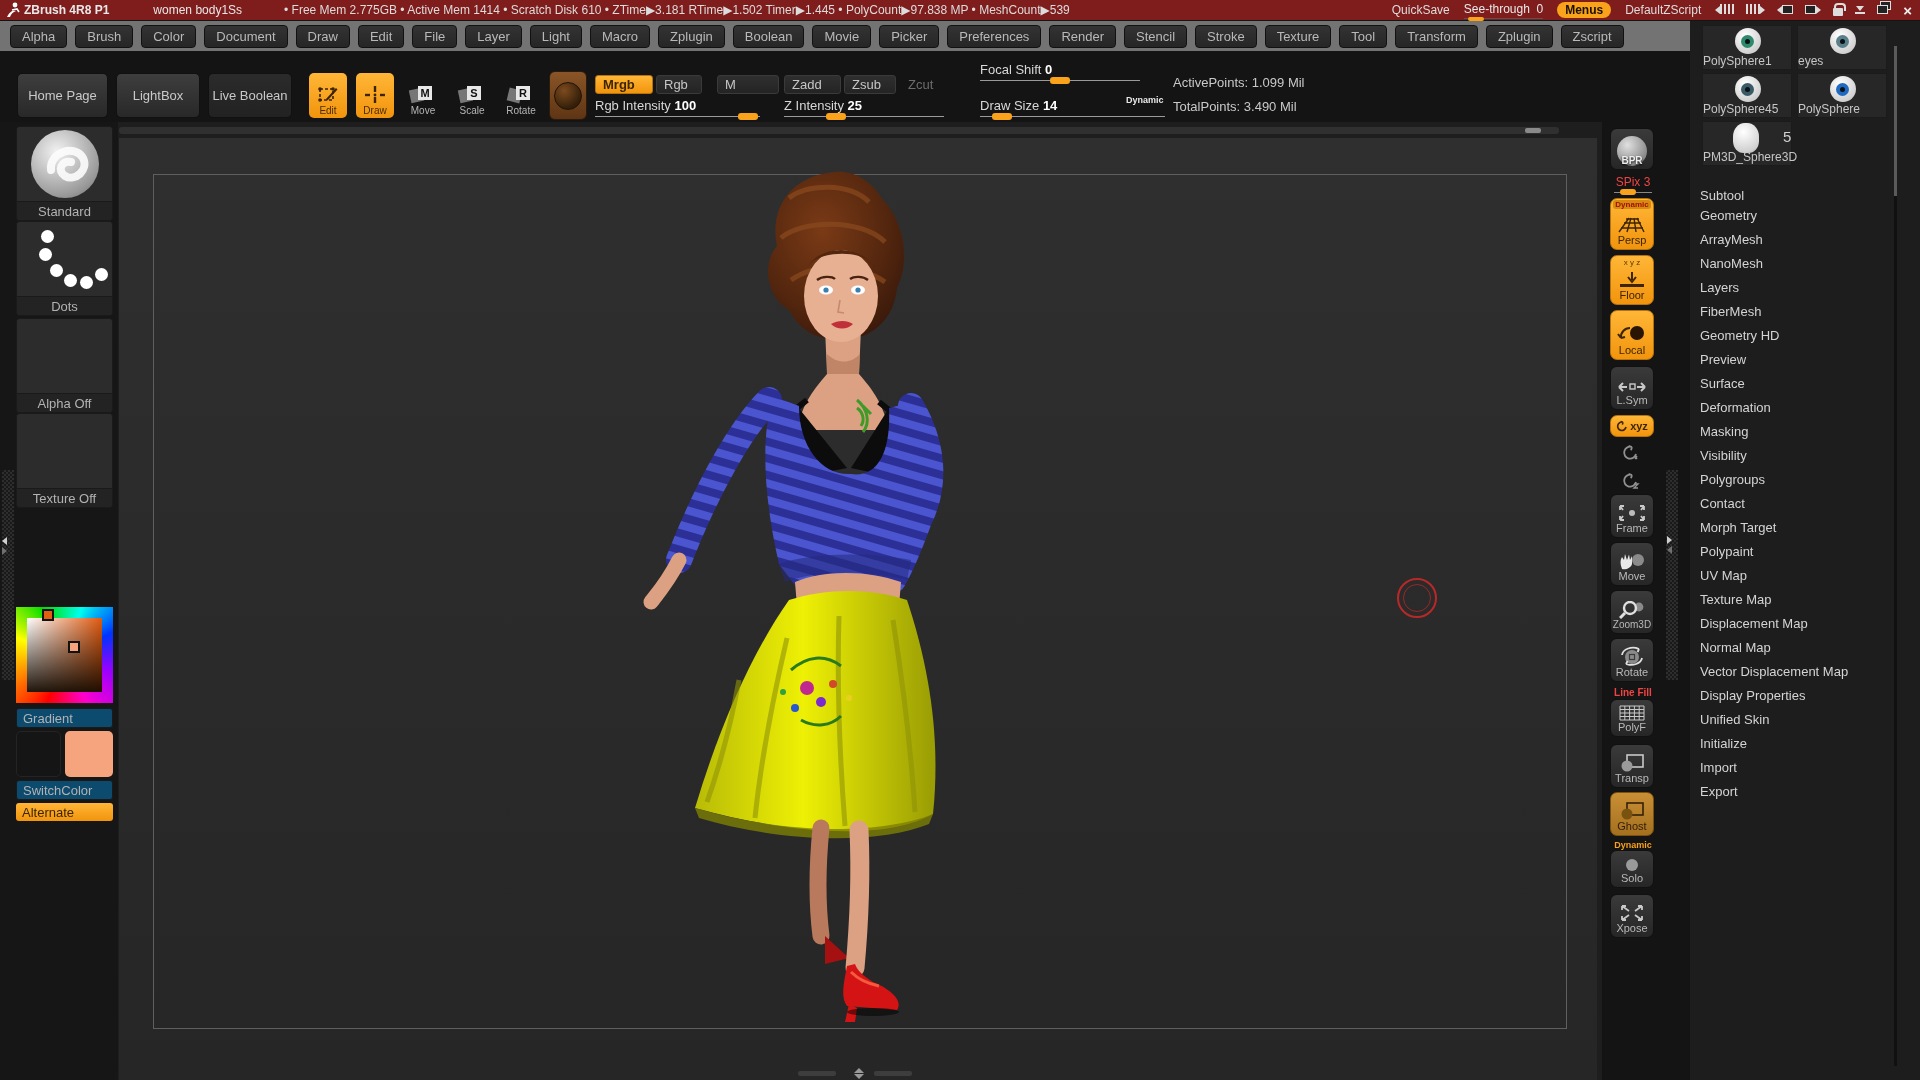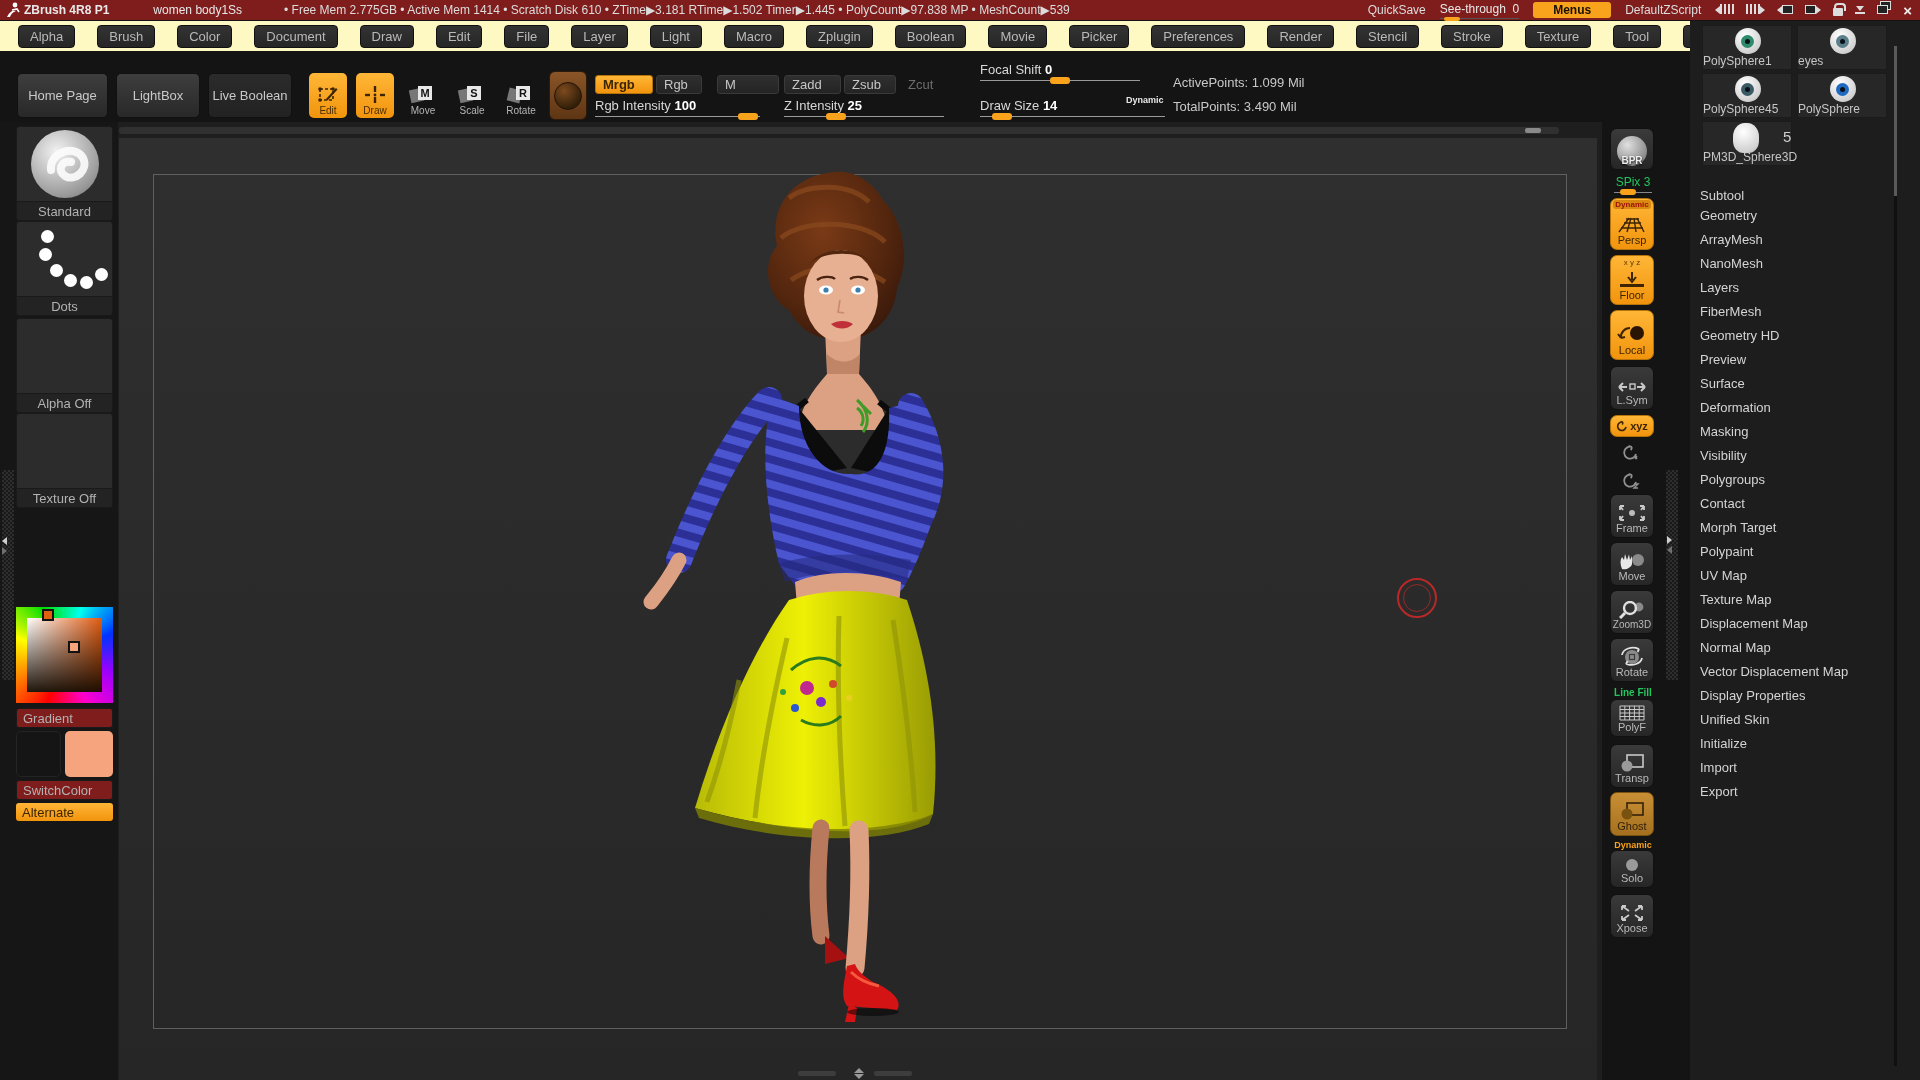--- a/index.html
+++ b/index.html
@@ -11,38 +11,38 @@
   .titlebar { position:absolute; left:0; top:0; width:1920px; height:20px; background:#7f1d1d;
               display:flex; align-items:center; font-size:12px; color:#e8e8e8;gap:26px; }
   .titlebar .app-title { margin-left:24px; font-weight:bold; }
   .titlebar .doc-title { margin-left:18px; }
   .titlebar .stats { margin-left:16px; color:#dcdcdc; }
   .tb-right { position:absolute; right:0; top:0; height:20px; display:flex; align-items:center; gap:14px; }
   .tb-quicksave { color:#ddd; }
   .tb-seethrough { position:relative; padding-bottom:2px; border-bottom:1px solid #555; }
   .tb-seethrough .mini-handle { position:absolute; left:4px; bottom:-3px; width:16px; height:4px;
                                 background:#f9a21b; border-radius:2px; }
-  .tb-menus { background:#f9a21b; color:#1a1000; padding:1px 20px; border-radius:3px; font-weight:bold; }
+  .tb-menus { background:#f9a21b; color:#1a1000; padding:1px 8px; border-radius:8px; font-weight:bold; }
   .tb-icons { display:flex; align-items:center; gap:12px; margin-right:8px; }
   .bars { display:inline-flex; gap:2px; align-items:center; }
   .bars i { display:block; width:2px; height:10px; background:#ddd; }
   .tri-l { width:0; height:0; border-top:4px solid transparent; border-bottom:4px solid transparent; border-right:5px solid #ddd; display:inline-block; }
   .tri-r { width:0; height:0; border-top:4px solid transparent; border-bottom:4px solid transparent; border-left:5px solid #ddd; display:inline-block; }
   .winrect { position:relative; width:11px; height:9px; border:1px solid #ddd; background:#222; display:inline-block; }
   .winrect.back { position:absolute; left:3px; top:-3px; z-index:0; }
   .lock-ic { position:relative; width:10px; height:8px; background:#ddd; border-radius:1px; display:inline-block; margin-top:4px; }
   .lock-ic:before { content:""; position:absolute; left:1px; top:-5px; width:8px; height:6px;
                     border:2px solid #ddd; border-bottom:none; border-radius:4px 4px 0 0; }
   .min-ic { display:inline-block; width:10px; border-bottom:2px solid #ddd; padding-bottom:1px; text-align:center; }
   .min-ic b { display:block; margin:0 auto; width:0; height:0; border-left:4px solid transparent; border-right:4px solid transparent; border-top:5px solid #ddd; }
   .close-ic { color:#eee; font-size:15px; font-weight:bold; line-height:1; }
 
   
-  .menubar { position:absolute; left:0; top:21px; width:1920px; height:30px; background:#fef9c3;
-             display:flex; align-items:center; padding-left:18px; gap:22px; }
+  .menubar { position:absolute; left:0; top:21px; width:1920px; height:30px; background:#737373;
+             display:flex; align-items:center; padding-left:10px; gap:8px; }
   .menu-item { background:linear-gradient(#333,#262626); border:1px solid #111; border-radius:4px;
                color:#b9b9b9; font-size:13px; padding:3px 11px; }
 
   
   .shelf { position:absolute; left:0; top:52px; width:1920px; height:70px; background:#141414; }
   .big-btn { position:absolute; top:21px; height:45px; background:linear-gradient(#3e3e3e,#282828);
              border:1px solid #111; border-radius:5px; color:#c9c9c9; font-size:13px;
              display:flex; align-items:center; justify-content:center; }
   .tool-sq { position:absolute; top:21px; width:38px; height:45px; border-radius:5px;
              display:flex; flex-direction:column; align-items:center; justify-content:flex-end; padding-bottom:2px; }
@@ -81,21 +81,21 @@
   .sphere-skin { position:absolute; left:12px; top:2px; width:72px; height:70px; border-radius:50%;
                 background:radial-gradient(circle at 45% 35%, #ffffff 55%, #d8d8d8 85%, #bdbdbd); }
   .cell .img.lightbg { background:#e9e9e9; }
   .dot { position:absolute; width:13px; height:13px; border-radius:50%; background:#fff; }
   .grad-picker { position:absolute; left:16px; top:485px; width:97px; height:96px;
                  background:conic-gradient(from 200deg, #ff0000, #ff8800, #ffff00, #00dd00, #00ffee, #0033ff, #9900ff, #ff00cc, #ff0000); }
   .grad-inner { position:absolute; left:11px; top:11px; right:11px; bottom:11px;
                 background:linear-gradient(to bottom, rgba(0,0,0,0), rgba(20,10,0,0.95)),
                            linear-gradient(to right, #ffffff, #e05a10); }
   .sel-sq { position:absolute; width:12px; height:12px; border:2px solid #111; }
-  .caption-bar { position:absolute; left:16px; width:97px; height:20px; background:#7f1d1d; border:1px solid #1a1a1a;
+  .caption-bar { position:absolute; left:16px; width:97px; height:20px; background:#0c4a6e; border:1px solid #1a1a1a;
                  border-radius:3px; color:#b2b2b2; font-size:13px; display:flex; align-items:center; padding-left:6px; }
   .swatch { position:absolute; border-radius:5px; }
   .alt-btn { position:absolute; left:16px; top:681px; width:97px; height:18px; background:linear-gradient(#ffb637,#f2940d);
              border-radius:3px; color:#3c2500; font-size:13px; display:flex; align-items:center; padding-left:6px; }
   .divider-dots { position:absolute; width:12px; background:repeating-conic-gradient(#2e2e2e 0 25%, #191919 0 50%) 0 0/4px 4px; }
   .div-arrows { position:absolute; display:flex; flex-direction:column; gap:2px; align-items:center; }
 
   
   .canvas { position:absolute; left:118px; top:122px; width:1484px; height:958px; background:#1e1e1e; }
   .hscroll { position:absolute; left:1px; top:5px; width:1440px; height:7px; background:#303030; border-radius:3px; }
@@ -112,21 +112,21 @@
   .updown .u { width:0;height:0;border-left:5px solid transparent;border-right:5px solid transparent;border-bottom:5px solid #999; }
   .updown .d { width:0;height:0;border-left:5px solid transparent;border-right:5px solid transparent;border-top:5px solid #999; }
 
   
   .rshelf { position:absolute; left:1602px; top:122px; width:62px; height:958px; background:#141414; }
   .rbtn { position:absolute; left:8px; width:44px; border-radius:7px; display:flex; flex-direction:column;
           align-items:center; justify-content:flex-end; font-size:11px; padding-bottom:3px; }
   .rbtn.gray { background:linear-gradient(#3a3a3a,#262626); border:1px solid #111; color:#b9b9b9; }
   .rbtn.orange { background:linear-gradient(#ffb637,#f2940d); border:1px solid #b5740a; color:#3c2500; }
   .rbtn.ghosted { background:linear-gradient(#c98f35,#a5701f); border:1px solid #7a5210; color:#33210a; }
-  .rlabel { position:absolute; left:0; width:62px; text-align:center; font-size:12px; color:#22c55e; }
+  .rlabel { position:absolute; left:0; width:62px; text-align:center; font-size:12px; color:#ef4444; }
   .small-orange { color:#f9a21b; font-weight:bold; font-size:9px; }
   .spin-ic { position:absolute; left:18px; width:22px; height:20px; color:#909090; font-size:15px; }
 
   
   .rpanel { position:absolute; left:1690px; top:21px; width:230px; height:1059px; background:#1d1d1d; }
   .tcell { position:absolute; width:90px; height:45px; background:#272727; border:1px solid #1b1b1b;
            display:flex; flex-direction:column; justify-content:flex-end; }
   .tcell .cap { font-size:12px; color:#c6c6c6; padding-bottom:1px; white-space:nowrap; }
   .eyeball { position:absolute; top:2px; width:26px; height:26px; border-radius:50%;
              background:radial-gradient(circle at 38% 30%, #ffffff, #cfcfcf 75%, #9a9a9a); }

